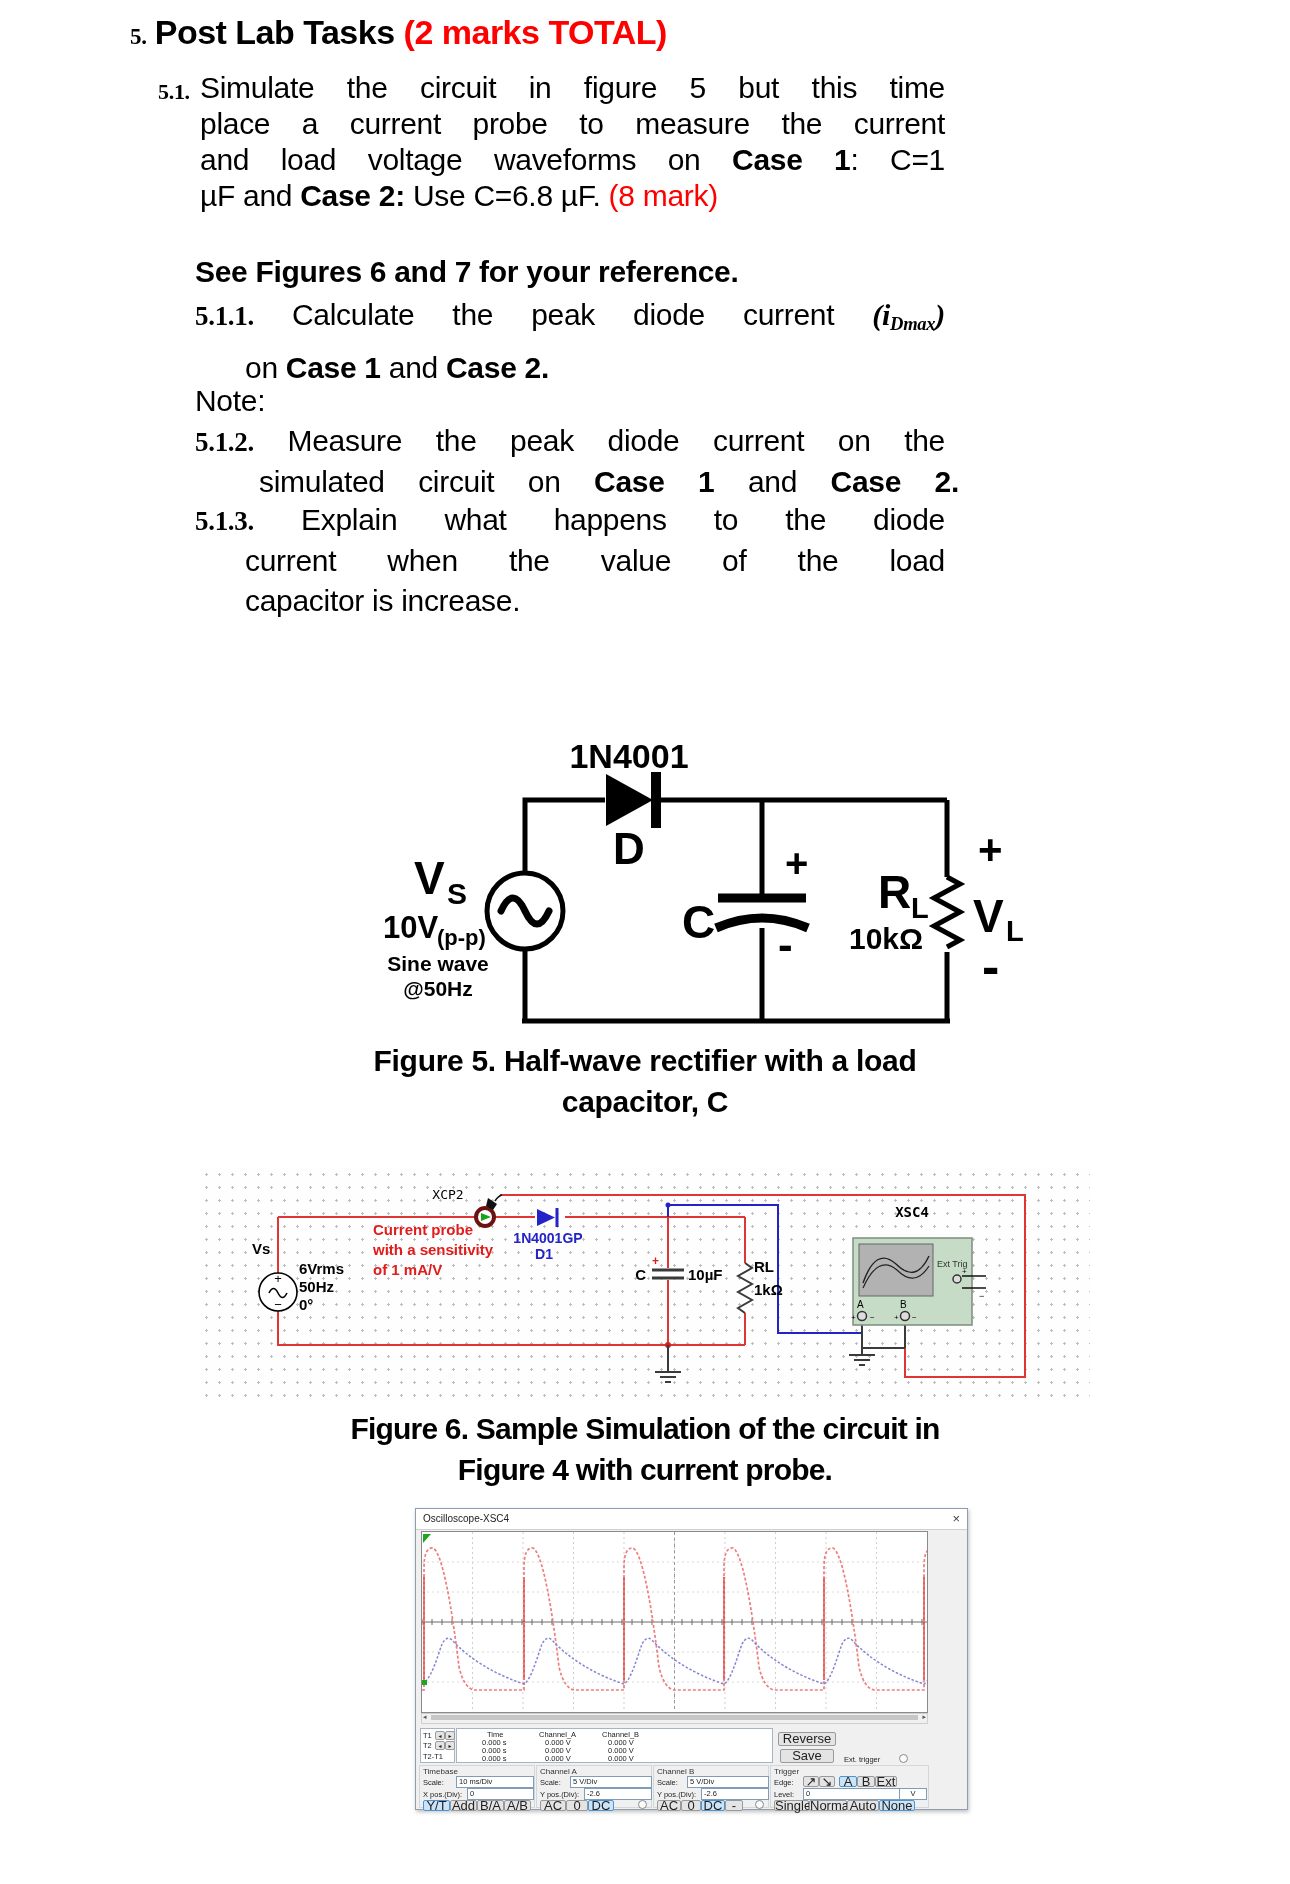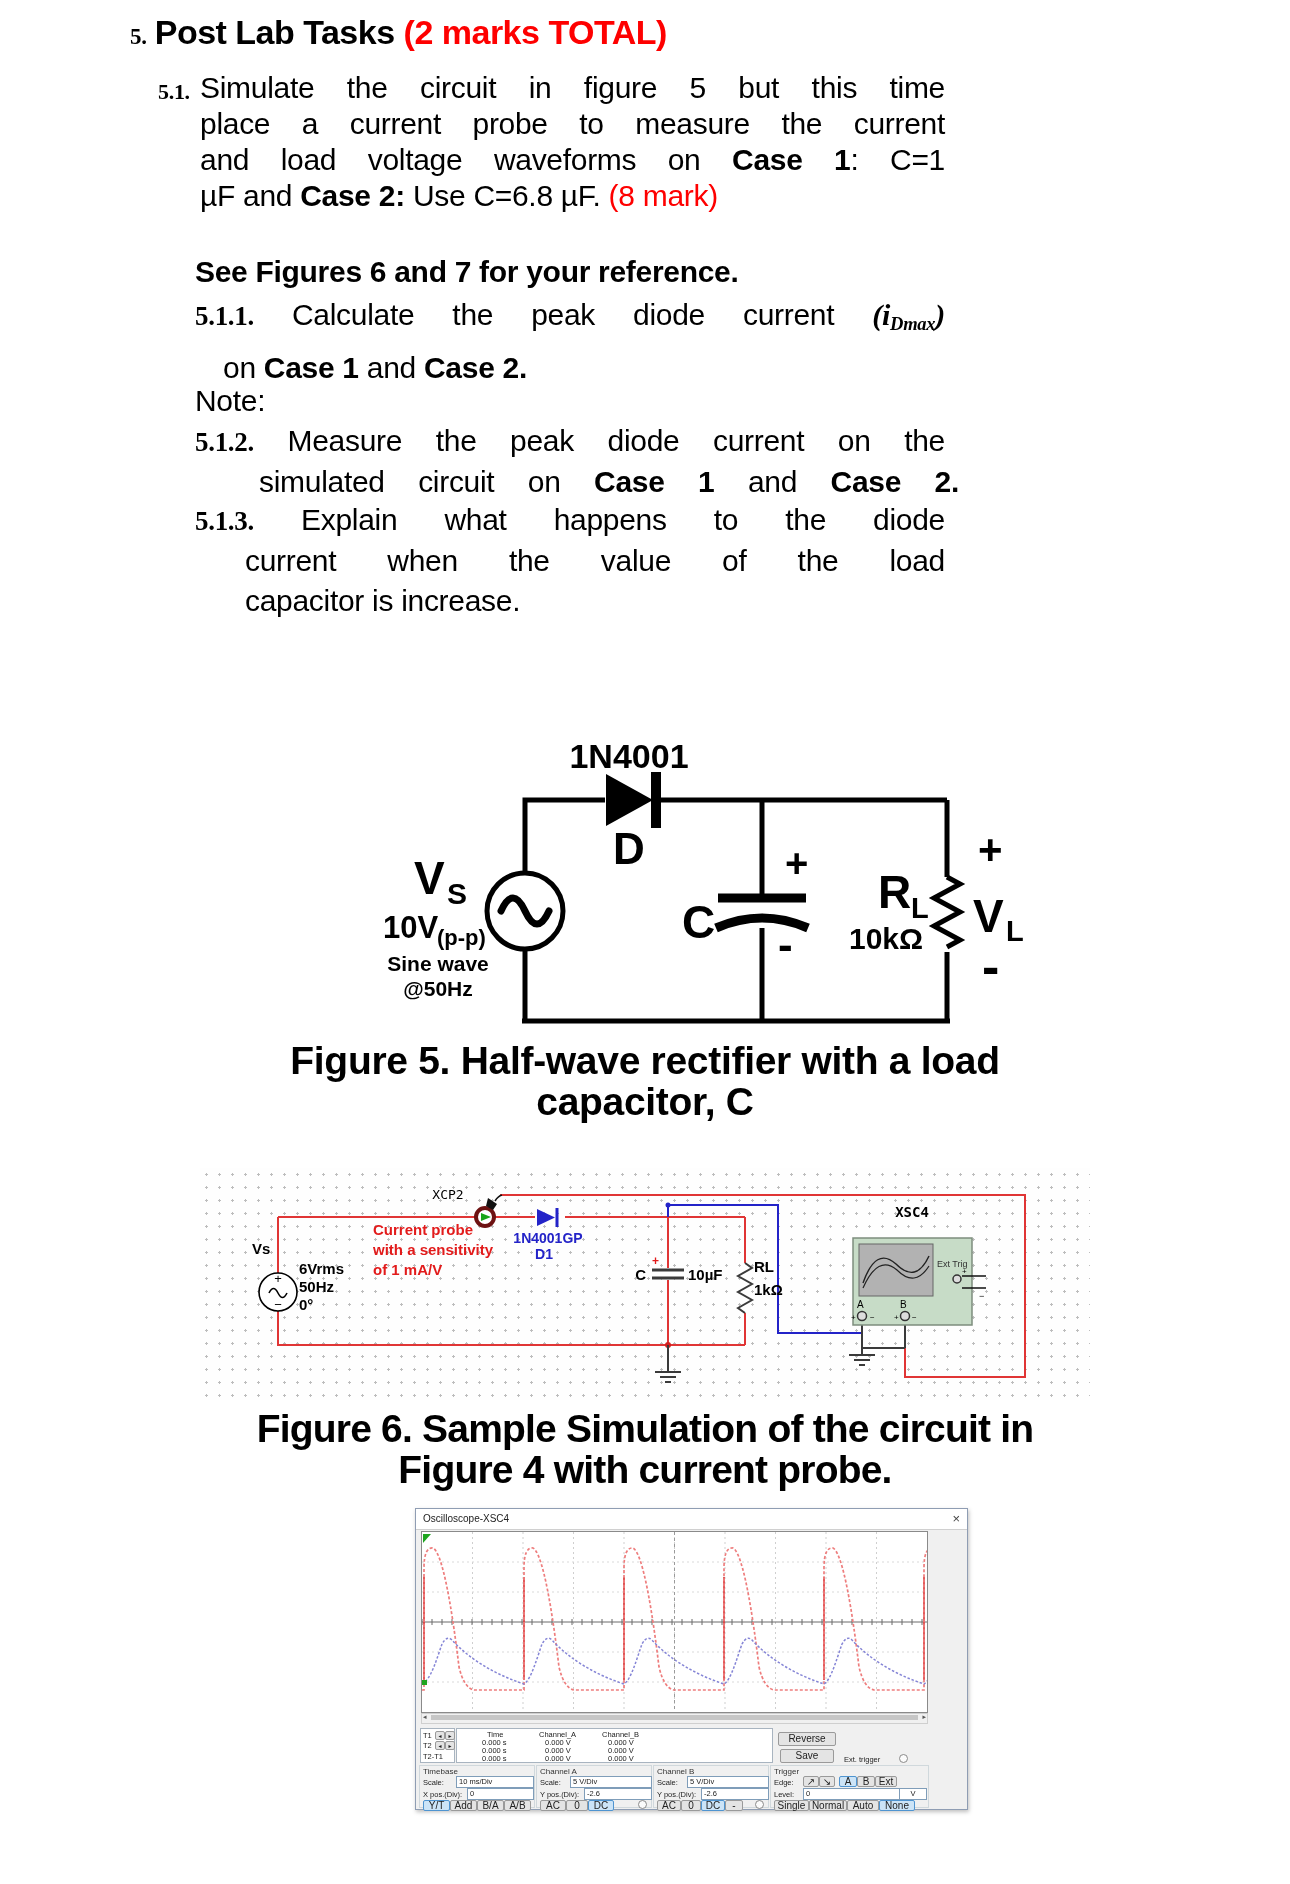--- a/index.html
+++ b/index.html
@@ -6,33 +6,33 @@
   #page{position:relative;width:1290px;height:1884px;background:#fff;overflow:hidden;
         font-family:"Liberation Sans",sans-serif;color:#000;}
   .abs{position:absolute;}
   .b{font-weight:bold;}
   .red{color:#fe0000;}
   .num{font-family:"Liberation Serif",serif;font-weight:bold;}
   .doc{font-size:30px;letter-spacing:-0.3px;line-height:36px;}
   .jl{text-align:justify;text-align-last:justify;}
   .mathit{font-family:"Liberation Serif",serif;font-style:italic;font-weight:bold;}
   .sub{font-size:0.62em;vertical-align:-0.28em;}
-  .cap{font-weight:bold;font-size:39px;text-align:center;line-height:41px;letter-spacing:-0.3px;}
+  .cap{font-weight:bold;font-size:30px;text-align:center;line-height:41px;letter-spacing:-0.3px;}
   
   #fig6{background-color:#fefefe;
         background-image:radial-gradient(circle,#bdbdbd 1.1px,rgba(0,0,0,0) 1.3px);
         background-size:13px 13px;}
   
   #scopewin{background:#f0f0f0;border:1px solid #8f9db3;box-shadow:1px 2px 4px rgba(0,0,0,.25);
             font-size:8px;color:#222;}
   .ttlbar{position:absolute;left:0;top:0;right:0;height:20px;background:#ffffff;border-bottom:1px solid #d0d0d0;}
   .grp{position:absolute;border:1px solid #d0d8dc;background:#f0f0f0;}
   .grpttl{position:absolute;left:3px;top:1px;font-size:8px;color:#333;}
   .fld{position:absolute;background:#fff;border:1px solid #7f9db9;font-size:7.5px;line-height:10px;padding:0 2px;overflow:hidden;white-space:nowrap;}
-  .sbtn{position:absolute;background:#e4e4e4;border:1px solid #9a9a9a;font-size:10px;line-height:9px;text-align:center;border-radius:2px;}
+  .sbtn{position:absolute;background:#e4e4e4;border:1px solid #9a9a9a;font-size:13px;line-height:9px;text-align:center;border-radius:2px;}
   .sbtn.on{background:#cce4f7;border:1px solid #4f94d0;}
   .lbl{position:absolute;font-size:7.5px;white-space:nowrap;}
   .radio{position:absolute;width:7px;height:7px;border:1px solid #8a8a8a;border-radius:50%;background:#fbfbfb;}
   .tbl{position:absolute;background:#fff;border:1px solid #a8b4c0;}
   svg text{font-family:"Liberation Sans",sans-serif;}
   .monolbl{font-family:"DejaVu Sans Mono",monospace;}
 </style>
 </head>
 <body>
 
@@ -48,21 +48,21 @@
     <div class="jl">Simulate the circuit in figure 5 but this time</div>
     <div class="jl">place a current probe to measure the current</div>
     <div class="jl"><span>and load voltage waveforms on </span><span class="b">Case 1</span><span>: C=1</span></div>
     <div><span>µF and </span><span class="b">Case 2:</span><span> Use C=6.8 µF. </span><span class="red">(8 mark)</span></div>
   </div>
 
   <div class="abs doc b" style="left:195px;top:254px;">See Figures 6 and 7 for your reference.</div>
 
   <div class="abs doc" style="left:195px;top:293px;width:750px;line-height:44px;">
     <div class="jl"><span class="num" style="font-size:27px;">5.1.1.</span><span> </span><span>Calculate the peak diode current </span><span class="mathit">(</span><span class="mathit">i</span><span class="mathit sub">Dmax</span><span class="mathit">)</span></div>
-    <div style="margin-left:28px;"><span>on </span><span class="b">Case 1</span><span> and </span><span class="b">Case 2.</span></div>
+    <div style="margin-left:50px;"><span>on </span><span class="b">Case 1</span><span> and </span><span class="b">Case 2.</span></div>
   </div>
 
   <div class="abs doc" style="left:195px;top:383px;">Note:</div>
 
   <div class="abs doc" style="left:195px;top:421px;width:750px;line-height:40px;">
     <div class="jl"><span class="num" style="font-size:27px;">5.1.2.</span><span> </span><span>Measure the peak diode current on the</span></div>
     <div class="jl" style="margin-left:64px;width:700px;"><span>simulated circuit on </span><span class="b">Case 1</span><span> and </span><span class="b">Case 2.</span></div>
   </div>
 
   <div class="abs doc" style="left:195px;top:500px;width:750px;line-height:40px;">

